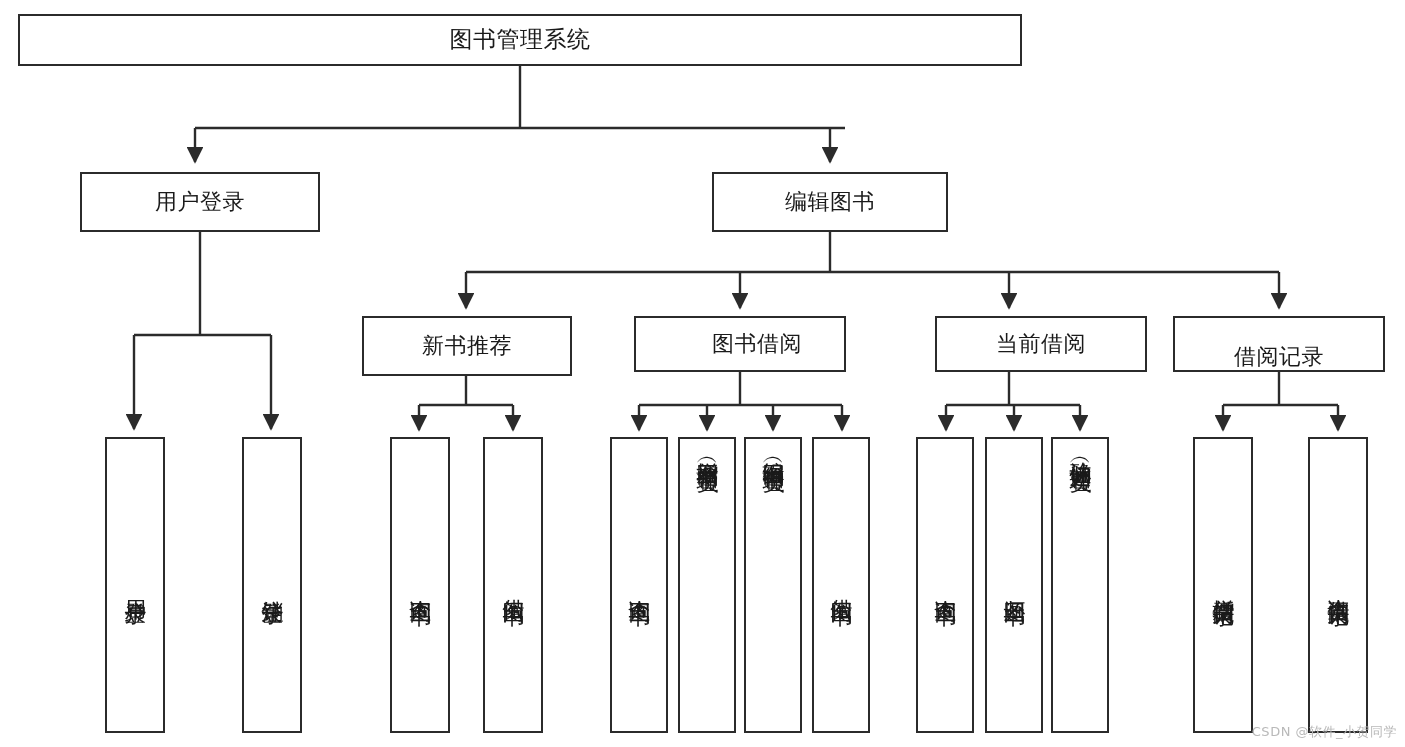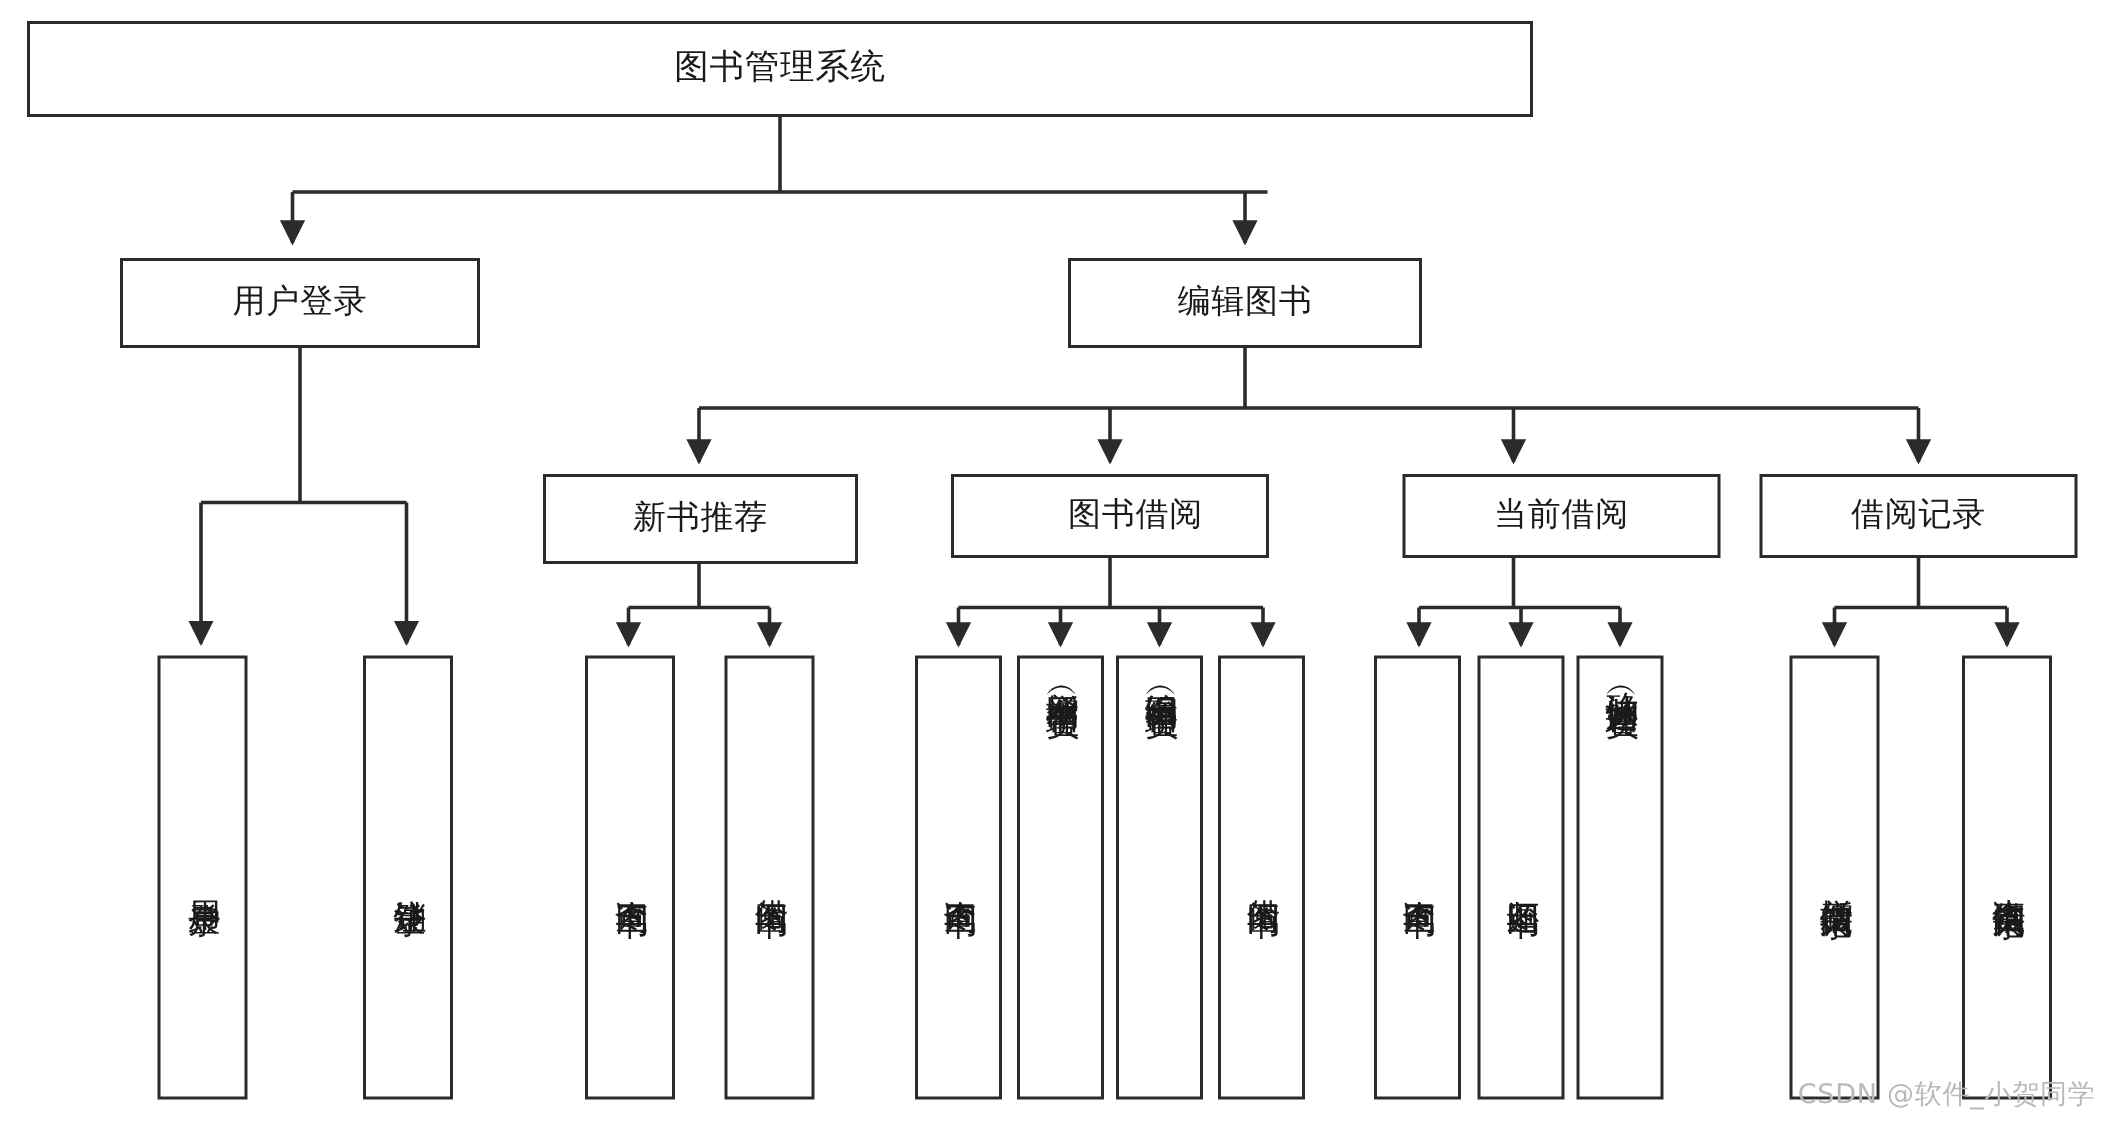--- a/index.html
+++ b/index.html
@@ -61,21 +61,21 @@
     font-size: 22px;
     line-height: 1.22;
     letter-spacing: 1.5px;
     color: #1a1a1a;
     white-space: nowrap;
   }
   #watermark {
     position: absolute;
     right: 8px;
     bottom: 6px;
-    font-size: 18px;
+    font-size: 13px;
     color: #b9b9b9;
     letter-spacing: 0.5px;
     user-select: none;
     white-space: nowrap;
   }
 </style>
 </head>
 <body>
 
 <div id="canvas">
@@ -123,21 +123,21 @@
       <path d="M 1014 405 L 1014 430" marker-end="url(#arrow)"></path>
       <path d="M 1080 405 L 1080 430" marker-end="url(#arrow)"></path>
 
       <path d="M 1279 372 L 1279 405"></path>
       <path d="M 1223 405 L 1338 405"></path>
       <path d="M 1223 405 L 1223 430" marker-end="url(#arrow)"></path>
       <path d="M 1338 405 L 1338 430" marker-end="url(#arrow)"></path>
     </g>
   </svg>
 
-  <div class="node root" style="left:18px; top:14px; width:1004px; height:64px;">
+  <div class="node root" style="left:18px; top:14px; width:1004px; height:52px;">
     <span class="label">图书管理系统</span>
   </div>
 
   <div class="node lvl2" style="left:80px; top:172px; width:240px; height:60px;">
     <span class="label">用户登录</span>
   </div>
 
   <div class="node lvl2" style="left:712px; top:172px; width:236px; height:60px;">
     <span class="label">编辑图书</span>
   </div>
@@ -147,21 +147,21 @@
   </div>
 
   <div class="node lvl3" style="left:634px; top:316px; width:212px; height:56px;padding-left:34px;">
     <span class="label">图书借阅</span>
   </div>
 
   <div class="node lvl3" style="left:903px; top:316px; width:212px; height:56px;margin-left:32px;">
     <span class="label">当前借阅</span>
   </div>
 
-  <div class="node lvl3" style="left:1173px; top:316px; width:212px; height:56px;">
+  <div class="node lvl3" style="left:1173px; top:316px; width:212px; height:56px;align-items:flex-end;">
     <span class="label">借阅记录</span>
   </div>
 
   <div class="leafwrap center" style="left:105px; top:437px; width:60px; height:296px;">
     <span class="vlabel">用户登录</span>
   </div>
 
   <div class="leafwrap center" style="left:242px; top:437px; width:60px; height:296px;">
     <span class="vlabel">注销登录</span>
   </div>

